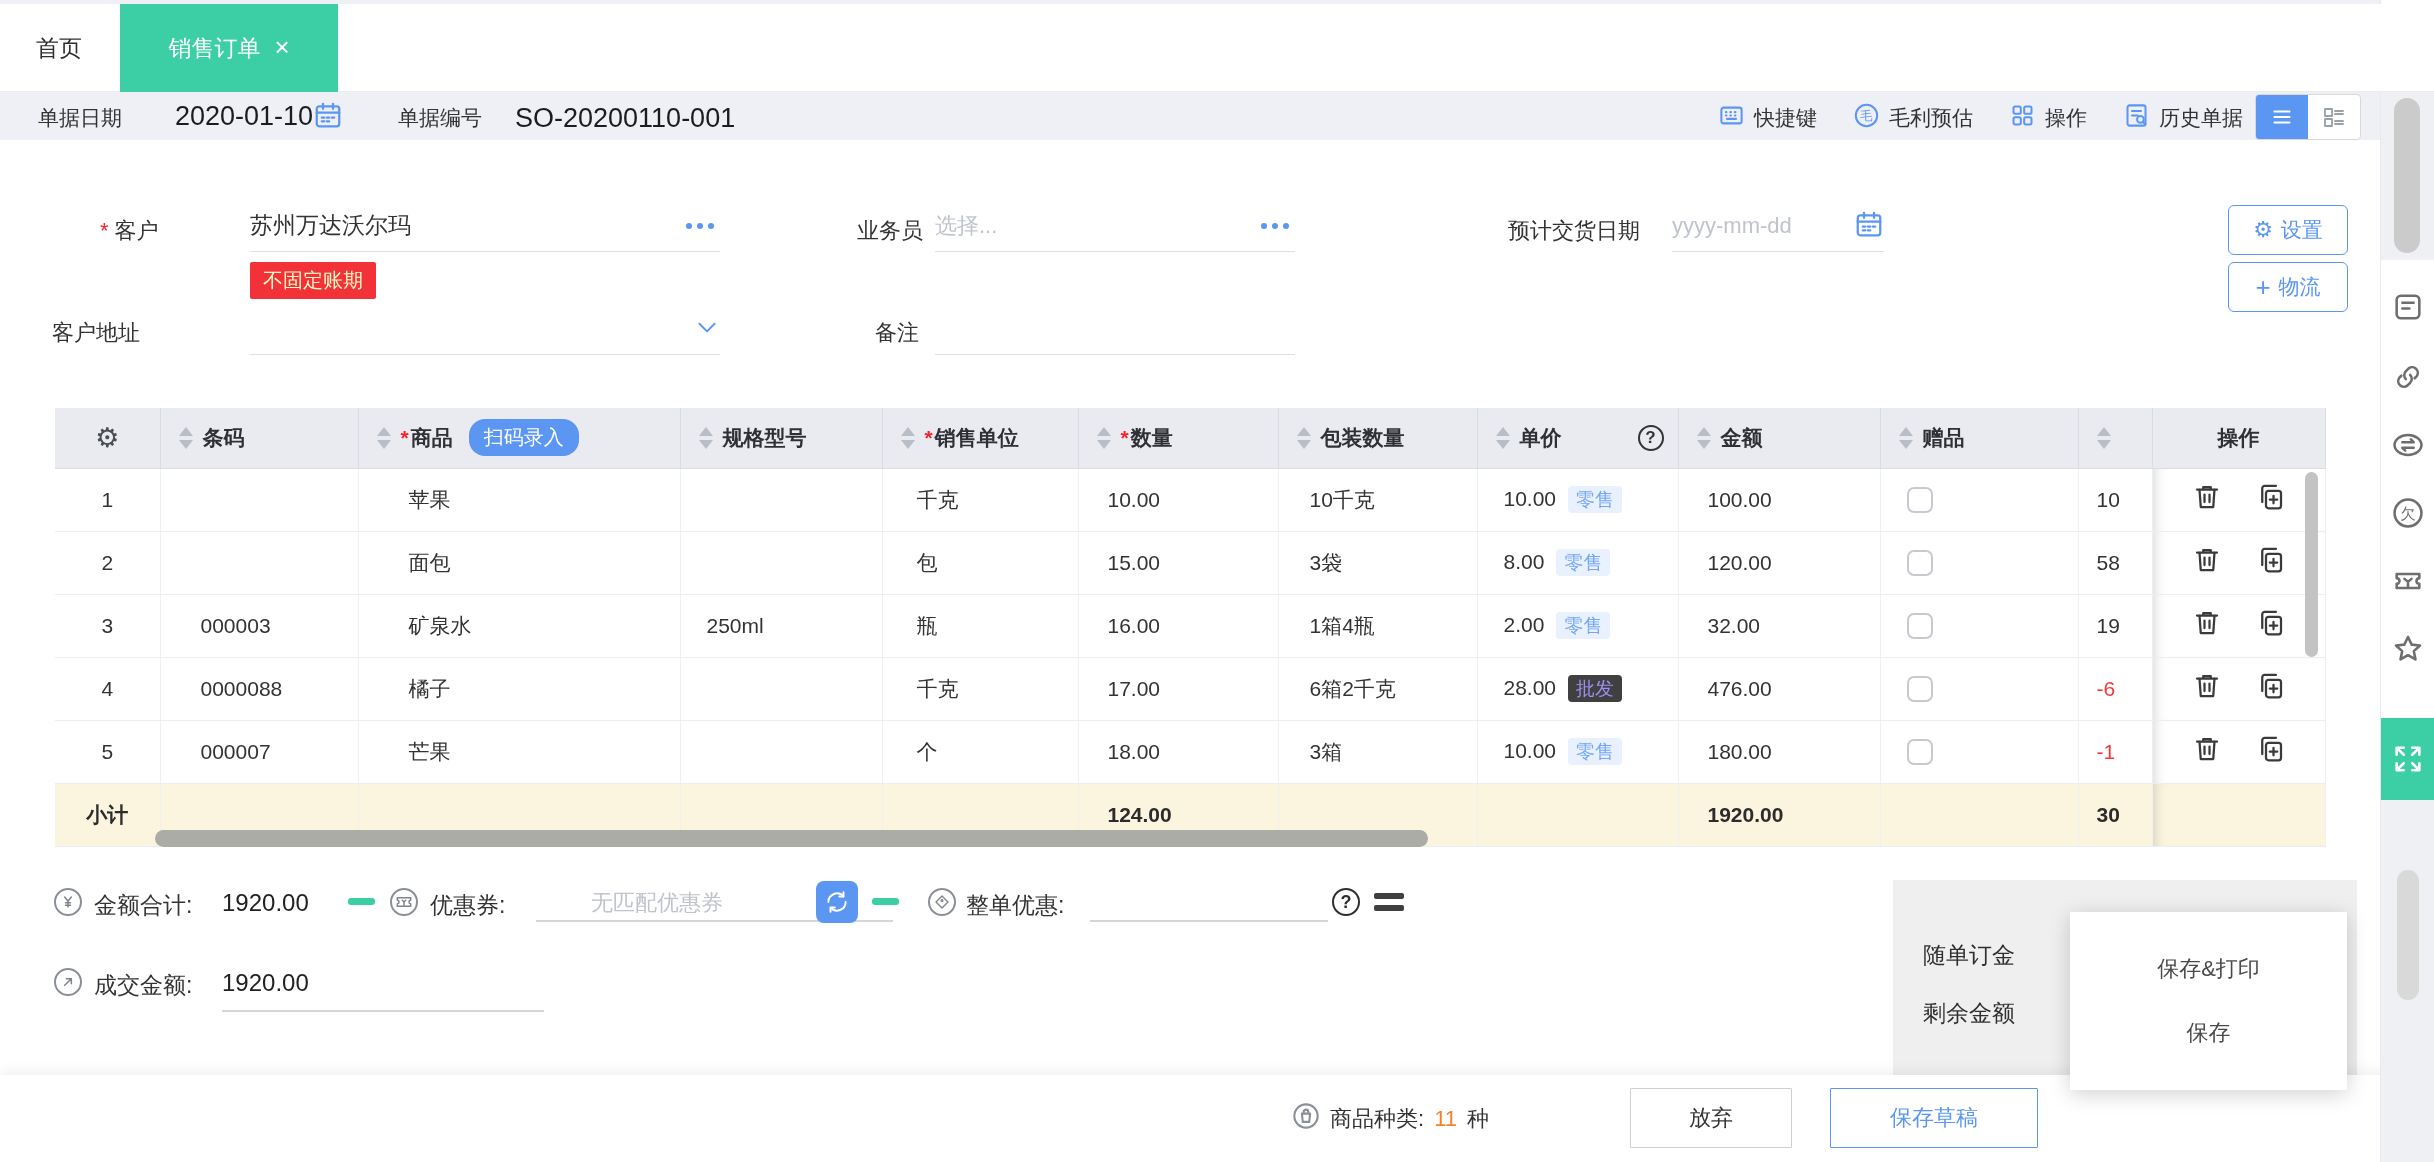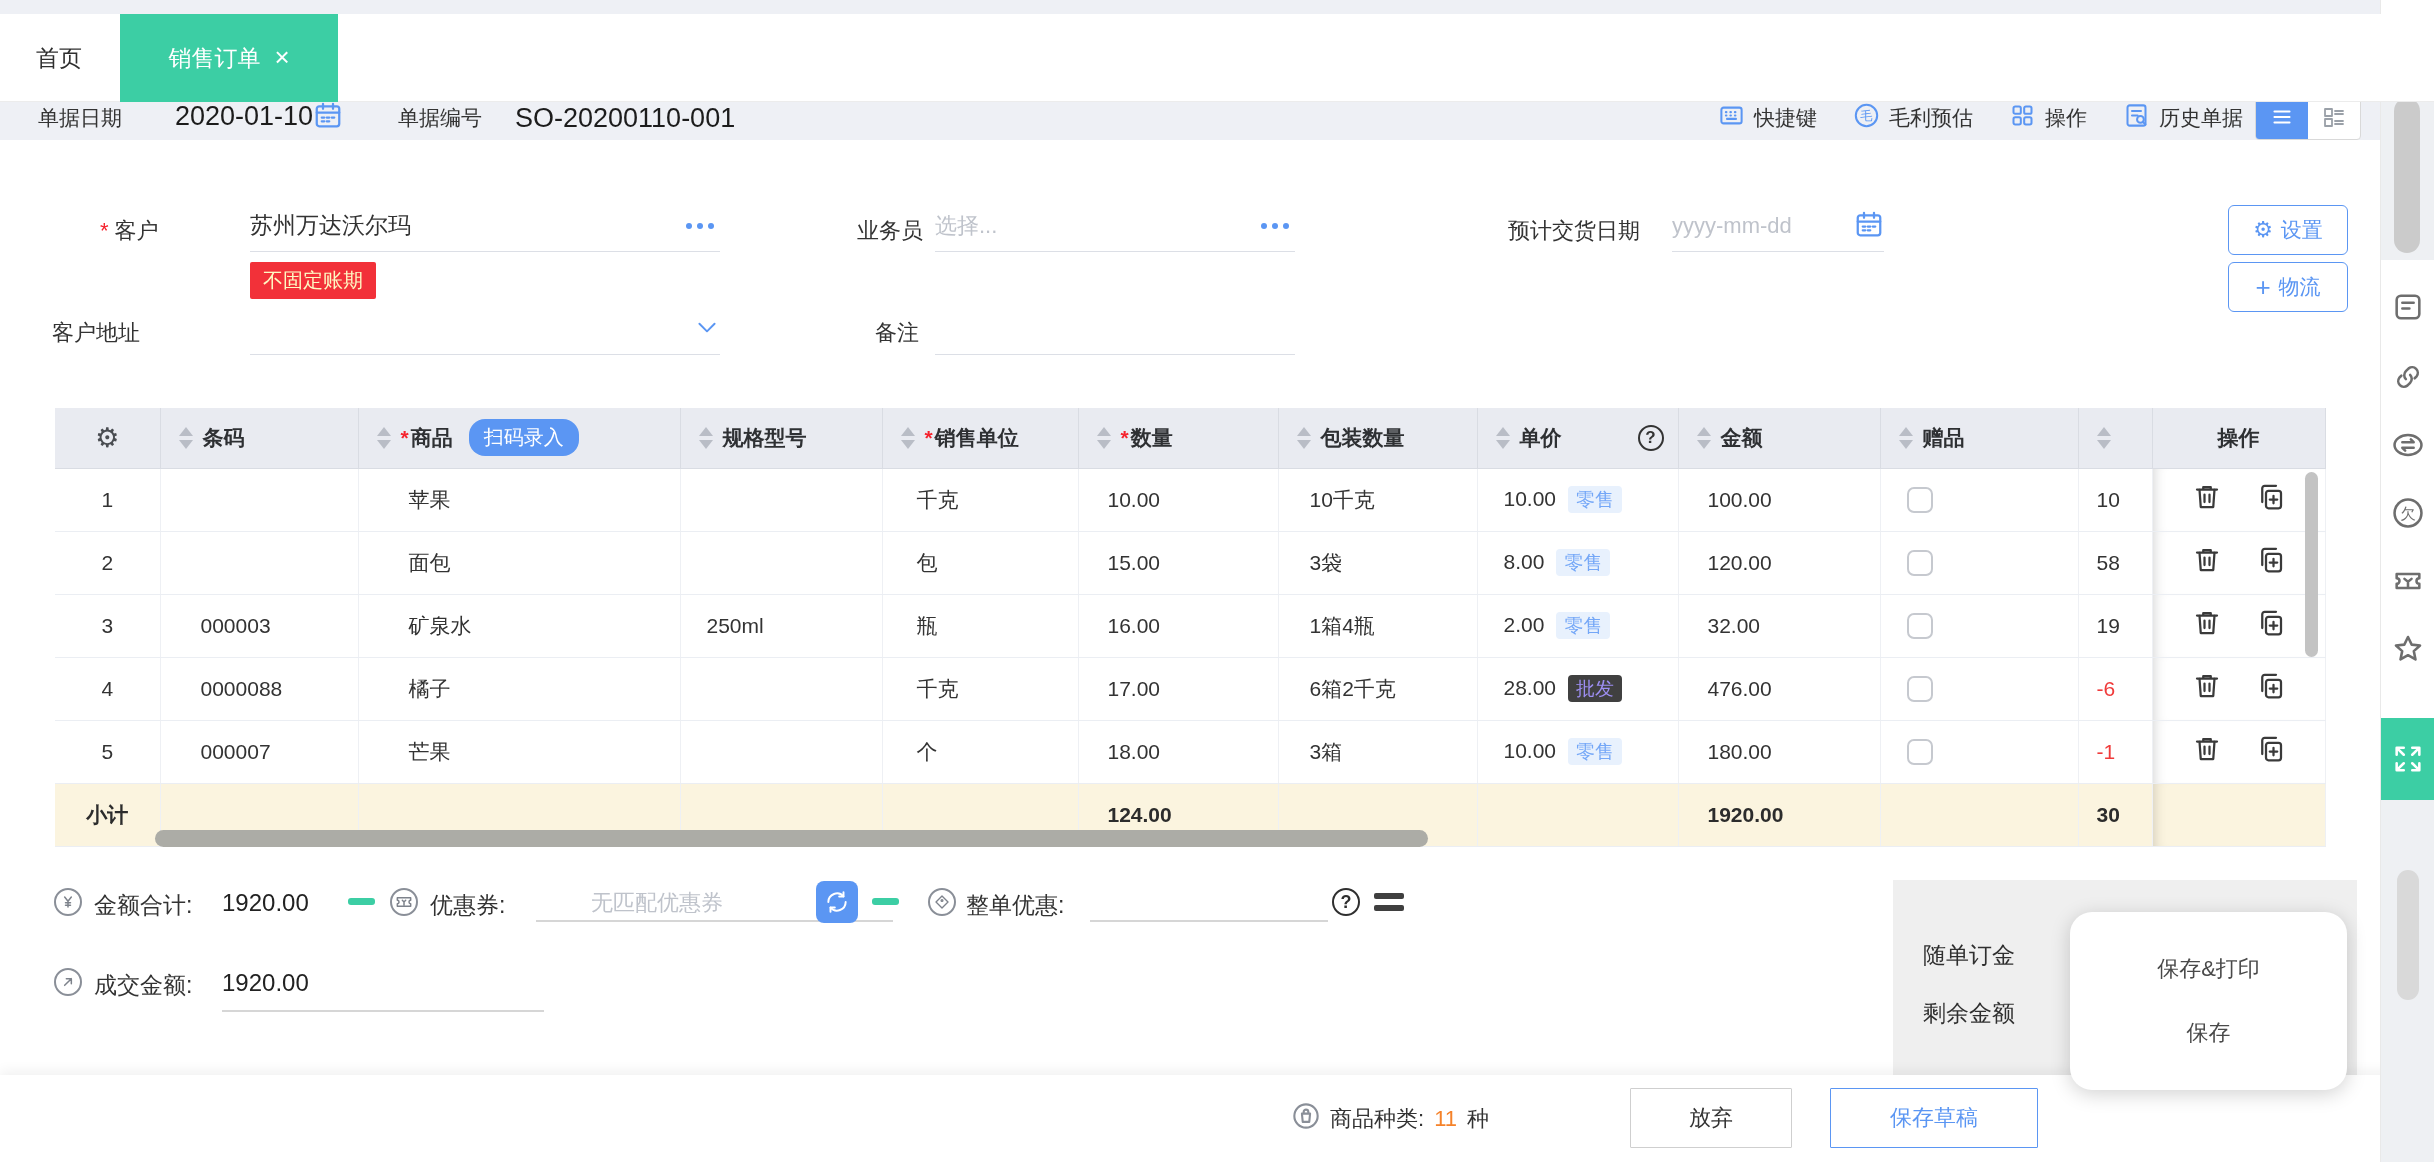--- a/index.html
+++ b/index.html
@@ -1,21 +1,21 @@
 <!DOCTYPE html>
 <html><head>
 <meta charset="utf-8">
 <style>
   * { margin:0; padding:0; box-sizing:border-box; }
   html,body { width:2434px; height:1162px; overflow:hidden; background:#eef0f5;
     font-family:"Liberation Sans","DejaVu Sans",sans-serif; }
   .app { position:relative; width:2434px; height:1162px; background:#eef0f5; color:#333; }
 
   
-  .tabbar { position:absolute; left:0; top:14px; width:2434px; height:88px; background:#fff; border-bottom:1px solid #ececec; z-index:50; }
+  .tabbar { position:absolute; left:0; top:4px; width:2434px; height:88px; background:#fff; border-bottom:1px solid #ececec; z-index:50; }
   .tab-home { position:absolute; left:36px; top:0; height:88px; line-height:88px; font-size:23px; color:#2f2f2f; cursor:default; }
   .tab-active { position:absolute; left:120px; top:0; width:218px; height:88px; background:#3ccea4; color:#fff; display:flex; align-items:center; justify-content:center; gap:14px; font-size:23px; }
   .tab-close { font-size:26px; line-height:1; margin-top:-2px; }
   .window-close { position:absolute; right:16px; top:20px; font-size:36px; color:#2b2b2b; font-weight:300; line-height:1; z-index:60; }
 
   
   .tb-item { position:absolute; top:96px; height:44px; display:flex; align-items:center; font-size:21px; color:#333; }
   .date-box { position:absolute; left:152px; top:92px; width:214px; height:50px; display:flex; align-items:center; justify-content:center; border-bottom:1px solid #dfdfdf; }
   .big-val { font-size:27px; color:#1c1c1c; }
   .tb-actions { position:absolute; left:1718px; top:96px; height:44px; display:flex; align-items:center; gap:36px; }
@@ -71,21 +71,21 @@
   .gdash { position:absolute; width:27px; height:7px; border-radius:3px; background:#3ccea4; }
   .sum-underline { position:absolute; border-bottom:2px solid #d6d6d6; }
   .refresh-btn { position:absolute; left:816px; top:881px; width:42px; height:42px; border-radius:8px; background:#5b96f3; display:flex; align-items:center; justify-content:center; }
   .help-dark { position:absolute; left:1332px; top:888px; width:28px; height:28px; border:2px solid #2f2f2f; border-radius:50%; color:#2f2f2f; font-size:18px; font-weight:bold; display:flex; align-items:center; justify-content:center; }
   .bars { position:absolute; left:1374px; top:893px; }
   .bars div { width:30px; height:6px; background:#3f3f3f; border-radius:2px; margin-bottom:6px; }
 
   
   .deposit { position:absolute; left:1893px; top:880px; width:464px; height:195px; background:#efefef; }
   .dep-label { position:absolute; left:30px; font-size:23px; color:#2f2f2f; }
-  .save-pop { position:absolute; left:2070px; top:912px; width:277px; height:178px; background:#fff; box-shadow:0 4px 20px rgba(0,0,0,0.18); z-index:40; display:flex; flex-direction:column; align-items:center; justify-content:center; gap:34px; font-size:22px; color:#4a4a4a;border-radius:22px; }
+  .save-pop { position:absolute; left:2070px; top:912px; width:277px; height:178px; background:#fff; box-shadow:0 4px 20px rgba(0,0,0,0.18); z-index:40; display:flex; flex-direction:column; align-items:center; justify-content:center; gap:34px; font-size:22px; color:#4a4a4a; }
 
   
   .footer { position:absolute; left:0; top:1075px; width:2434px; height:87px; background:#fff; box-shadow:0 -4px 12px rgba(0,0,0,0.06); z-index:30; }
   .kinds { position:absolute; left:1292px; top:0; height:87px; display:flex; align-items:center; gap:10px; font-size:22px; color:#333; }
   .kinds .cnt { color:#f5822a; }
   .ftr-btn { position:absolute; top:13px; height:60px; border-radius:1px; font-size:22px; display:flex; align-items:center; justify-content:center; gap:10px; font-family:inherit; }
   .btn-abandon { left:1630px; width:162px; background:#fff; border:1px solid #cfcfcf; color:#333; }
   .btn-draft { left:1830px; width:208px; background:#fff; border:1px solid #5b96f3; color:#5b96f3; }
   .btn-savenew { left:2075px; width:276px; background:#5b96f3; border:1px solid #5b96f3; color:#fff; z-index:35; }
 

